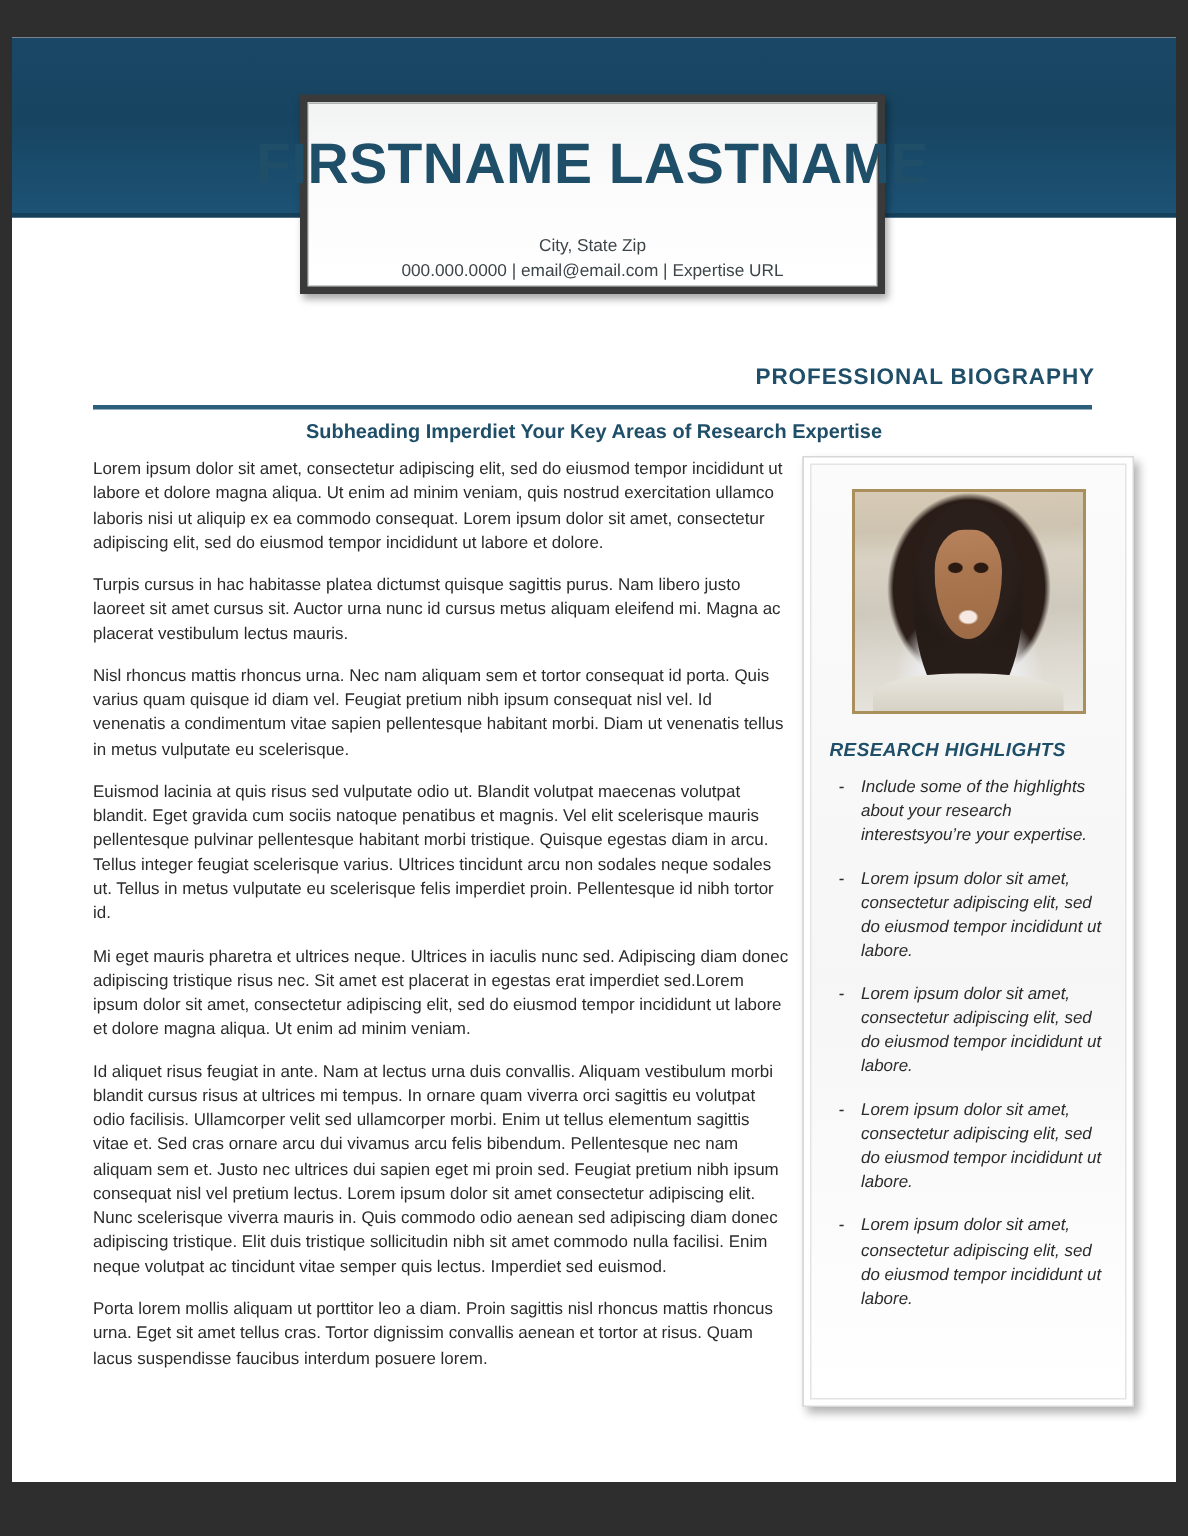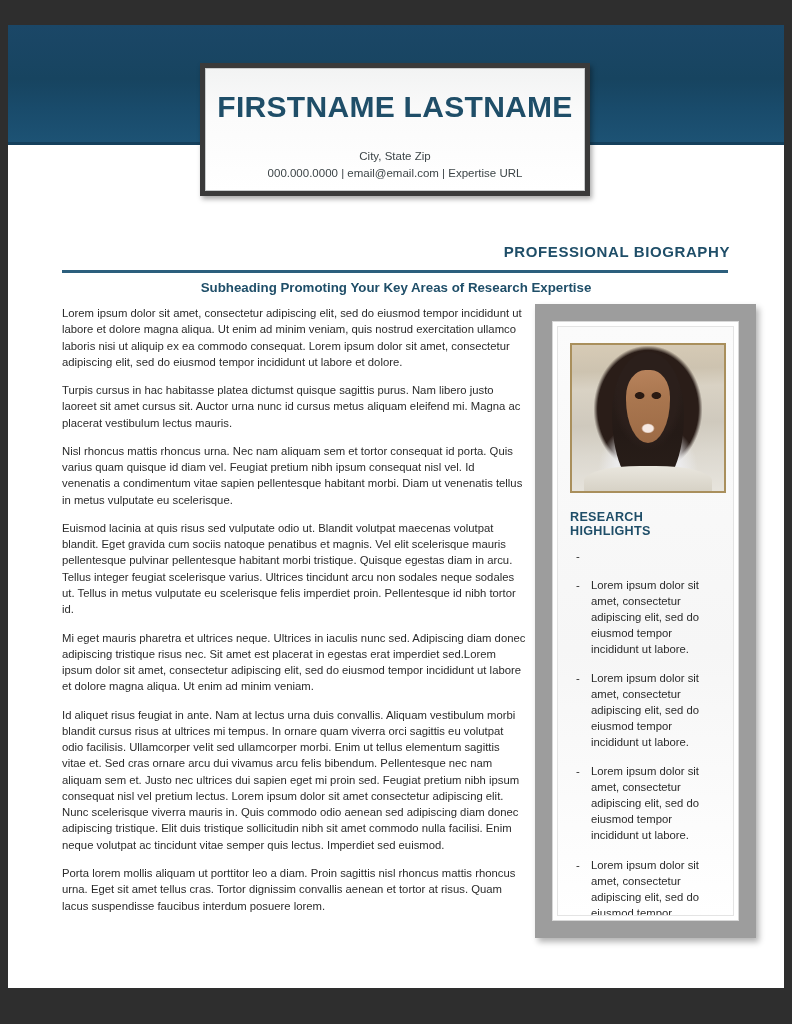--- a/index.html
+++ b/index.html
@@ -47,21 +47,21 @@
     width: 100%; height: 100%;
     background: linear-gradient(180deg, #f2f3f3 0%, #fbfbfb 40%, #ffffff 100%);
     border: 1px solid #c9cccd;
     display: flex;
     flex-direction: column;
     align-items: center;
     justify-content: flex-start;
     padding-top: 22px;
   }
   #fullname {
-    font-size: 30px;
+    font-size: 38px;
     font-weight: bold;
     letter-spacing: 0.3px;
     color: #1f4e68;
     line-height: 1.05;
     white-space: nowrap;
   }
   #city-line {
     margin-top: 27px;
     font-size: 11.5px;
     color: #3d4548;
@@ -113,22 +113,23 @@
     text-align: left;
     margin: 0 0 12px 0;
   }
 
   
   #sidebar-card {
     position: absolute;
     left: 527px; top: 279px;
     width: 221px; height: 634px;
     background: #9d9d9d;
-    padding: 17px;
+    padding: 0;
     box-shadow: 3px 4px 6px rgba(0,0,0,0.30);
+    font-style: italic;
   }
   #sidebar-card-mid {
     width: 100%; height: 100%;
     background: #ffffff;
     border: 1px solid #d8d8d8;
     padding: 4px;
   }
   #sidebar-inner {
     width: 100%; height: 100%;
     background: linear-gradient(180deg, #fbfbfb 0%, #f6f6f6 55%, #ffffff 100%);
@@ -229,21 +230,21 @@
   <div id="name-plate">
     <div id="name-plate-inner">
       <div id="fullname">FIRSTNAME LASTNAME</div>
       <div id="city-line">City, State Zip</div>
       <div id="contact-line">000.000.0000 | email@email.com | Expertise URL</div>
     </div>
   </div>
 
   <div id="section-title">PROFESSIONAL BIOGRAPHY</div>
   <div id="title-rule"></div>
-  <div id="subheading">Subheading Promoting Your Key Areas of Research Expertise</div>
+  <div id="subheading">Subheading Imperdiet Your Key Areas of Research Expertise</div>
 
   <div id="body-col">
     <p class="para">Lorem ipsum dolor sit amet, consectetur adipiscing elit, sed do eiusmod tempor incididunt ut labore et dolore magna aliqua. Ut enim ad minim veniam, quis nostrud exercitation ullamco laboris nisi ut aliquip ex ea commodo consequat. Lorem ipsum dolor sit amet, consectetur adipiscing elit, sed do eiusmod tempor incididunt ut labore et dolore.</p>
     <p class="para">Turpis cursus in hac habitasse platea dictumst quisque sagittis purus. Nam libero justo laoreet sit amet cursus sit. Auctor urna nunc id cursus metus aliquam eleifend mi. Magna ac placerat vestibulum lectus mauris.</p>
     <p class="para">Nisl rhoncus mattis rhoncus urna. Nec nam aliquam sem et tortor consequat id porta. Quis varius quam quisque id diam vel. Feugiat pretium nibh ipsum consequat nisl vel. Id venenatis a condimentum vitae sapien pellentesque habitant morbi. Diam ut venenatis tellus in metus vulputate eu scelerisque.</p>
     <p class="para">Euismod lacinia at quis risus sed vulputate odio ut. Blandit volutpat maecenas volutpat blandit. Eget gravida cum sociis natoque penatibus et magnis. Vel elit scelerisque mauris pellentesque pulvinar pellentesque habitant morbi tristique. Quisque egestas diam in arcu. Tellus integer feugiat scelerisque varius. Ultrices tincidunt arcu non sodales neque sodales ut. Tellus in metus vulputate eu scelerisque felis imperdiet proin. Pellentesque id nibh tortor id.</p>
     <p class="para">Mi eget mauris pharetra et ultrices neque. Ultrices in iaculis nunc sed. Adipiscing diam donec adipiscing tristique risus nec. Sit amet est placerat in egestas erat imperdiet sed.Lorem ipsum dolor sit amet, consectetur adipiscing elit, sed do eiusmod tempor incididunt ut labore et dolore magna aliqua. Ut enim ad minim veniam.</p>
     <p class="para">Id aliquet risus feugiat in ante. Nam at lectus urna duis convallis. Aliquam vestibulum morbi blandit cursus risus at ultrices mi tempus. In ornare quam viverra orci sagittis eu volutpat odio facilisis. Ullamcorper velit sed ullamcorper morbi. Enim ut tellus elementum sagittis vitae et. Sed cras ornare arcu dui vivamus arcu felis bibendum. Pellentesque nec nam aliquam sem et. Justo nec ultrices dui sapien eget mi proin sed. Feugiat pretium nibh ipsum consequat nisl vel pretium lectus. Lorem ipsum dolor sit amet consectetur adipiscing elit. Nunc scelerisque viverra mauris in. Quis commodo odio aenean sed adipiscing diam donec adipiscing tristique. Elit duis tristique sollicitudin nibh sit amet commodo nulla facilisi. Enim neque volutpat ac tincidunt vitae semper quis lectus. Imperdiet sed euismod.</p>
     <p class="para">Porta lorem mollis aliquam ut porttitor leo a diam. Proin sagittis nisl rhoncus mattis rhoncus urna. Eget sit amet tellus cras. Tortor dignissim convallis aenean et tortor at risus. Quam lacus suspendisse faucibus interdum posuere lorem.</p>
   </div>
@@ -256,20 +257,21 @@
           <div id="photo">
             <div id="shoulders"></div>
           </div>
         </div>
 
         <div id="highlights-title">RESEARCH HIGHLIGHTS</div>
 
         <ul id="highlights-list">
           <li class="hl-item">
             <span class="hl-dash">-</span>
+            <span class="hl-text">Include some of the highlights about your research interestsyou’re your expertise.</span>
           </li>
           <li class="hl-item">
             <span class="hl-dash">-</span>
             <span class="hl-text">Lorem ipsum dolor sit amet, consectetur adipiscing elit, sed do eiusmod tempor incididunt ut labore.</span>
           </li>
           <li class="hl-item">
             <span class="hl-dash">-</span>
             <span class="hl-text">Lorem ipsum dolor sit amet, consectetur adipiscing elit, sed do eiusmod tempor incididunt ut labore.</span>
           </li>
           <li class="hl-item">

